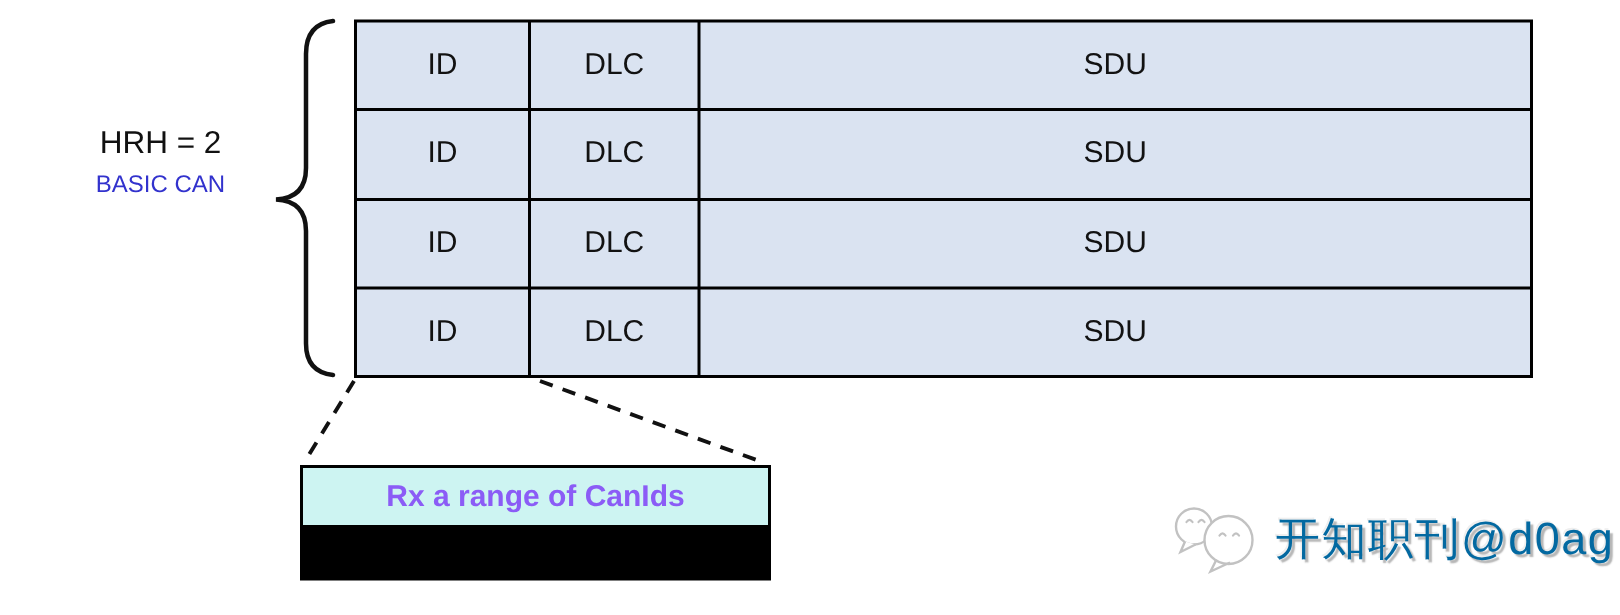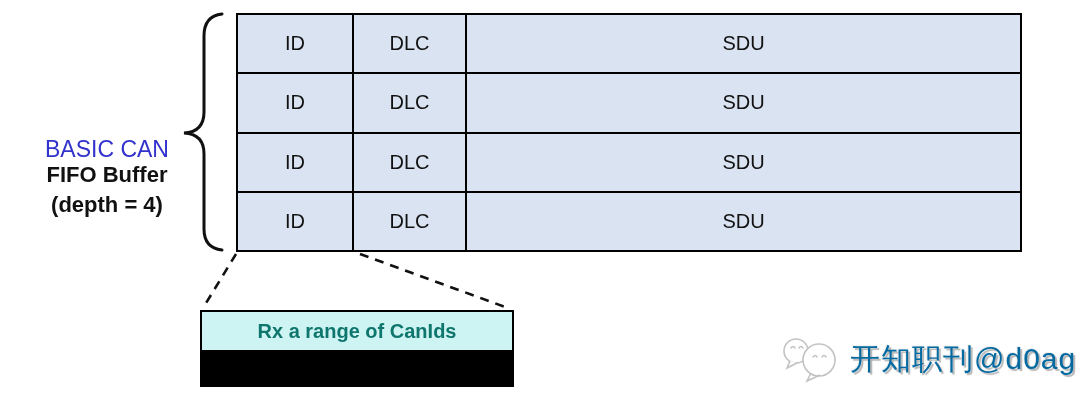--- a/index.html
+++ b/index.html
@@ -8,21 +8,21 @@
     width: 1080px;
     height: 410px;
     background: #ffffff;
     overflow: hidden;
     font-family: "Liberation Sans", sans-serif;
   }
 
   
   .side-label { position: absolute; left: 14px; width: 186px; text-align: center; color: #111; }
   .lbl-hrh    { top: 84px;  font-size: 21px; }
-  .lbl-basic  { top: 136px; font-size: 23px; color: var(--basic-can-blue, #3232cd); }
+  .lbl-basic  { top: 115px; font-size: 16px; color: var(--basic-can-blue, #3232cd); }
   .lbl-fifo1  { top: 162px; font-size: 22px; font-weight: bold; }
   .lbl-fifo2  { top: 192px; font-size: 22px; font-weight: bold; }
 
   
   .overlay { position: absolute; left: 0; top: 0; width: 1080px; height: 410px; }
 
   
   .fifo-table {
     position: absolute; left: 236px; top: 13px;
     width: 786px; height: 239px;
@@ -51,21 +51,21 @@
     background: var(--border-color, #000);
     padding: 2px;
     display: grid;
     grid-template-rows: 38px 33px;
     grid-row-gap: 2px;
     box-sizing: border-box;
   }
   .canid-cell {
     background: var(--canid-fill, #cdf4f2);
     display: flex; align-items: center; justify-content: center;
-    font-size: 19px; color: #0f766e;
+    font-size: 19px; color: #8b5cf6;
   }
   .canid-header { font-weight: bold; font-size: 20px; }
 
   
   .watermark {
     position: absolute; left: 778px; top: 334px;
     display: flex; align-items: center;
     user-select: none;
   }
   .watermark-icon { margin-right: 6px; }
@@ -75,23 +75,22 @@
     color: #0369a1;
     text-shadow: 2px 2px 1px #b5b5b5, -1px -1px 0 #efefef;
     white-space: nowrap;
   }
 </style>
 </head>
 <body>
 
 <div class="canvas">
 
+  <div class="side-label lbl-hrh">HRH = 2</div>
   <div class="side-label lbl-basic">BASIC CAN</div>
-  <div class="side-label lbl-fifo1">FIFO Buffer</div>
-  <div class="side-label lbl-fifo2">(depth = 4)</div>
 
   <svg class="overlay" viewBox="0 0 1080 410" xmlns="http://www.w3.org/2000/svg">
     <path d="M 222 14 Q 204 16 204 36 L 204 112 Q 204 132 184 133 Q 204 134 204 154 L 204 229 Q 204 248 222 250" fill="none" stroke="#111" stroke-width="3" stroke-linecap="round"></path>
     <line x1="236" y1="254" x2="203" y2="308" stroke="#111" stroke-width="2.6" stroke-dasharray="9 7"></line>
     <line x1="360" y1="254" x2="508" y2="308" stroke="#111" stroke-width="2.6" stroke-dasharray="9 7"></line>
   </svg>
 
   <div class="fifo-table">
     <div class="fifo-row">
       <div class="cell">ID</div>

